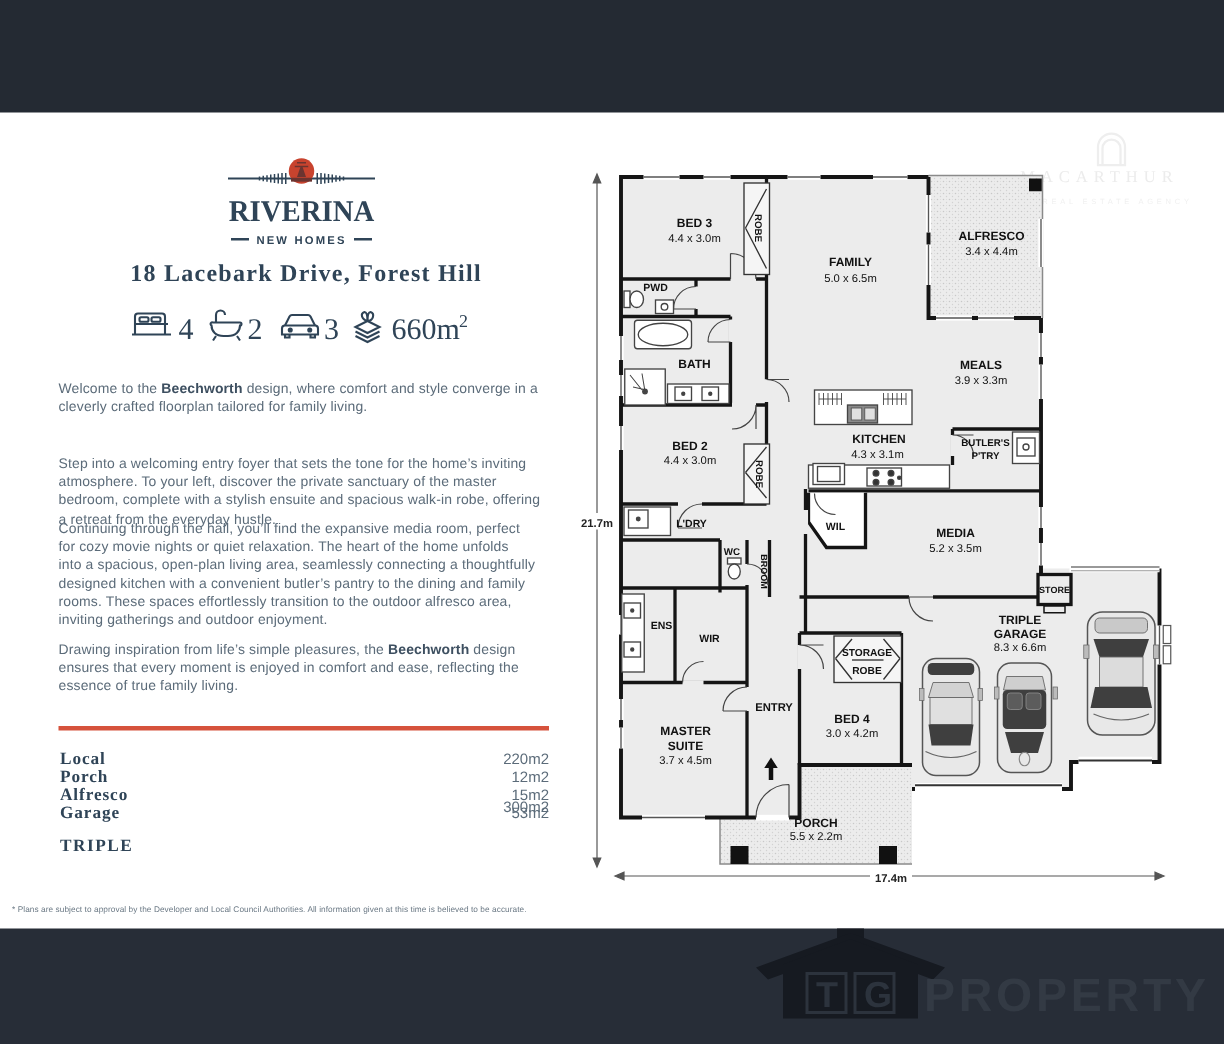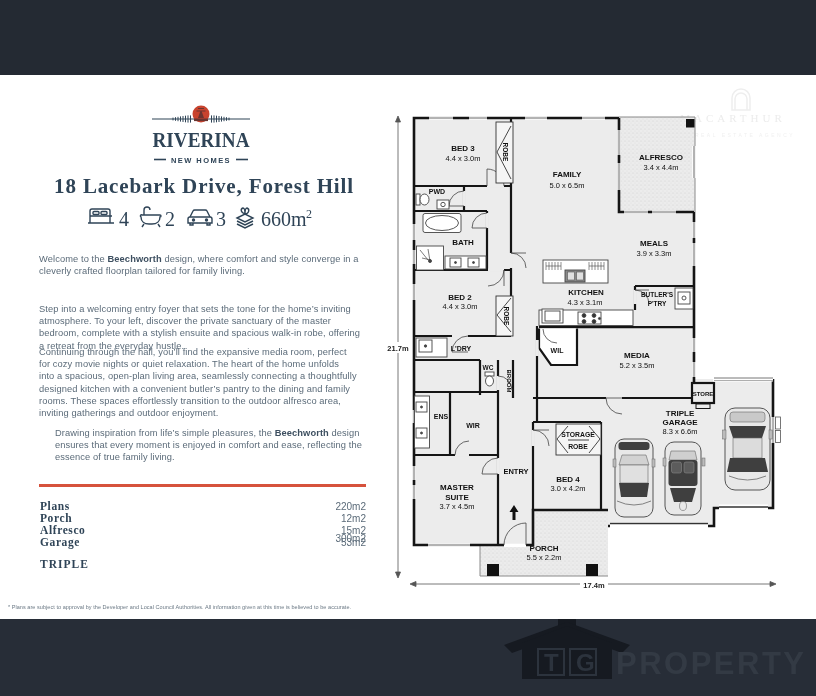--- a/index.html
+++ b/index.html
@@ -1,20 +1,20 @@
 <!DOCTYPE html>
 <html><head>
 <meta charset="utf-8">
 <style>
   html,body{margin:0;padding:0;width:816px;height:696px;background:#fff;overflow:hidden;}
   body{font-family:"Liberation Sans",sans-serif;position:relative;}
   .topbar{position:absolute;left:0;top:0;width:816px;height:75px;background:#242a33;}
   .botbar{position:absolute;left:0;top:619px;width:816px;height:77px;background:#272d37;}
   .title{position:absolute;left:39px;top:173.5px;width:330px;text-align:center;
-    font-family:"Liberation Serif",serif;font-weight:bold;font-size:21px;color:#2f4457;
+    font-family:"Liberation Serif",serif;font-weight:bold;font-size:16px;color:#2f4457;
     letter-spacing:0.85px;white-space:nowrap;}
   .body-text{position:absolute;left:39px;width:330px;font-size:9.3px;line-height:12.2px;
     color:#5b6b79;letter-spacing:0.1px;}
   .body-text b{color:#3d4f60;text-align:center;}
   .redline{position:absolute;left:39px;top:484px;width:327px;height:2.7px;background:#d6523c;}
   .tbl{position:absolute;left:39px;top:0;width:327px;}
   .trow{position:absolute;left:1px;font-family:"Liberation Serif",serif;font-weight:bold;
     font-size:11.5px;color:#2f4457;letter-spacing:0.6px;}
   .tval{position:absolute;right:0;font-size:10px;color:#5b6b79;text-align:right;}
   .fineprint{position:absolute;left:8px;top:604px;font-size:5.5px;color:#6a7884;letter-spacing:0.05px;}
@@ -69,25 +69,25 @@
     <text x="80" y="25">2</text>
     <text x="131" y="25">3</text>
     <text x="176" y="25">660m</text>
     <text x="221" y="17" font-size="12">2</text>
   </g>
 </svg>
 
 <div class="body-text" style="top:253px;">Welcome to the <b>Beechworth</b> design, where comfort and style converge in a<br>cleverly crafted floorplan tailored for family living.</div>
 <div class="body-text" style="top:287px;margin-top:16px;">Step into a welcoming entry foyer that sets the tone for the home’s inviting<br>atmosphere. To your left, discover the private sanctuary of the master<br>bedroom, complete with a stylish ensuite and spacious walk-in robe, offering<br>a retreat from the everyday hustle.</div>
 <div class="body-text" style="top:346px;">Continuing through the hall, you’ll find the expansive media room, perfect<br>for cozy movie nights or quiet relaxation. The heart of the home unfolds<br>into a spacious, open-plan living area, seamlessly connecting a thoughtfully<br>designed kitchen with a convenient butler’s pantry to the dining and family<br>rooms. These spaces effortlessly transition to the outdoor alfresco area,<br>inviting gatherings and outdoor enjoyment.</div>
-<div class="body-text" style="top:427px;margin-left:16px;">Drawing inspiration from life’s simple pleasures, the <b>Beechworth</b> design<br>ensures that every moment is enjoyed in comfort and ease, reflecting the<br>essence of true family living.</div>
+<div class="body-text" style="top:427px;">Drawing inspiration from life’s simple pleasures, the <b>Beechworth</b> design<br>ensures that every moment is enjoyed in comfort and ease, reflecting the<br>essence of true family living.</div>
 
 <div class="redline"></div>
 <div class="tbl">
-  <div class="trow" style="top:500px;">Plans</div>
+  <div class="trow" style="top:500px;">Local</div>
     <div class="tval" style="top:501px;">220m2</div>
   <div class="trow" style="top:512px;">Porch</div>
     <div class="tval" style="top:513px;text-align:center;">12m2</div>
   <div class="trow" style="top:524px;">Alfresco</div>
     <div class="tval" style="top:525px;margin-left:35px;">15m2</div>
   <div class="trow" style="top:536px;">Garage</div>
     <div class="tval" style="top:537px;">53m2</div>
   <div class="trow" style="top:558px;letter-spacing:1px;">TRIPLE</div>
     <div class="tval" style="top:533px;">300m2</div>
 </div>

